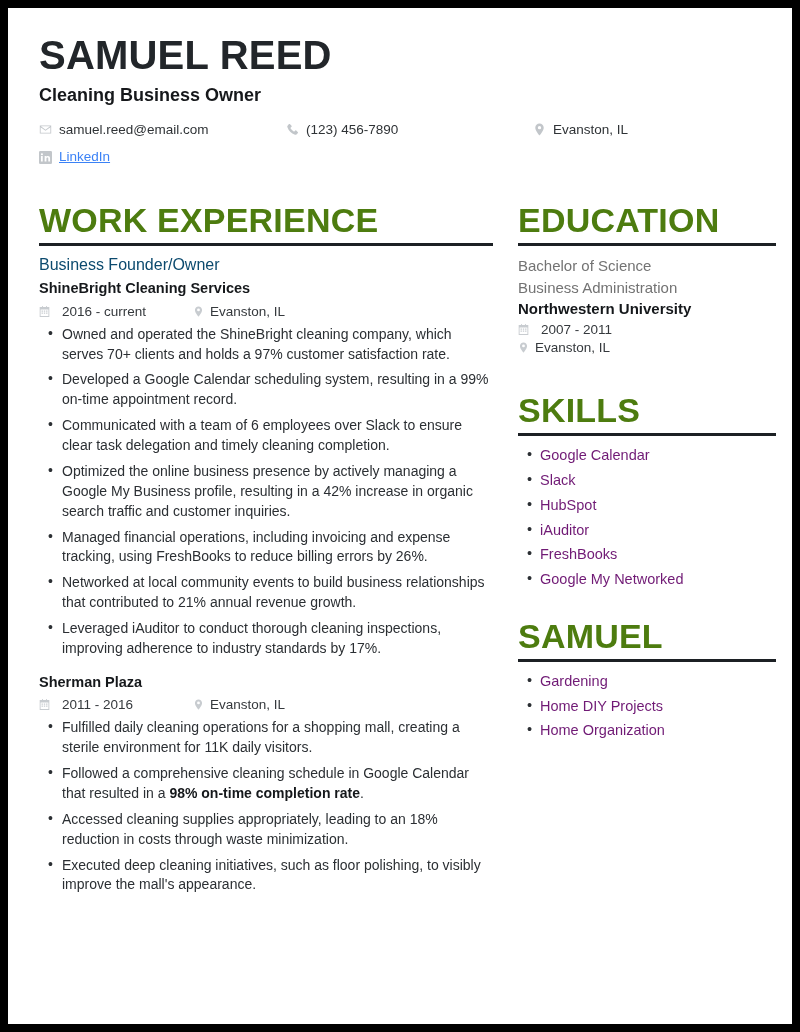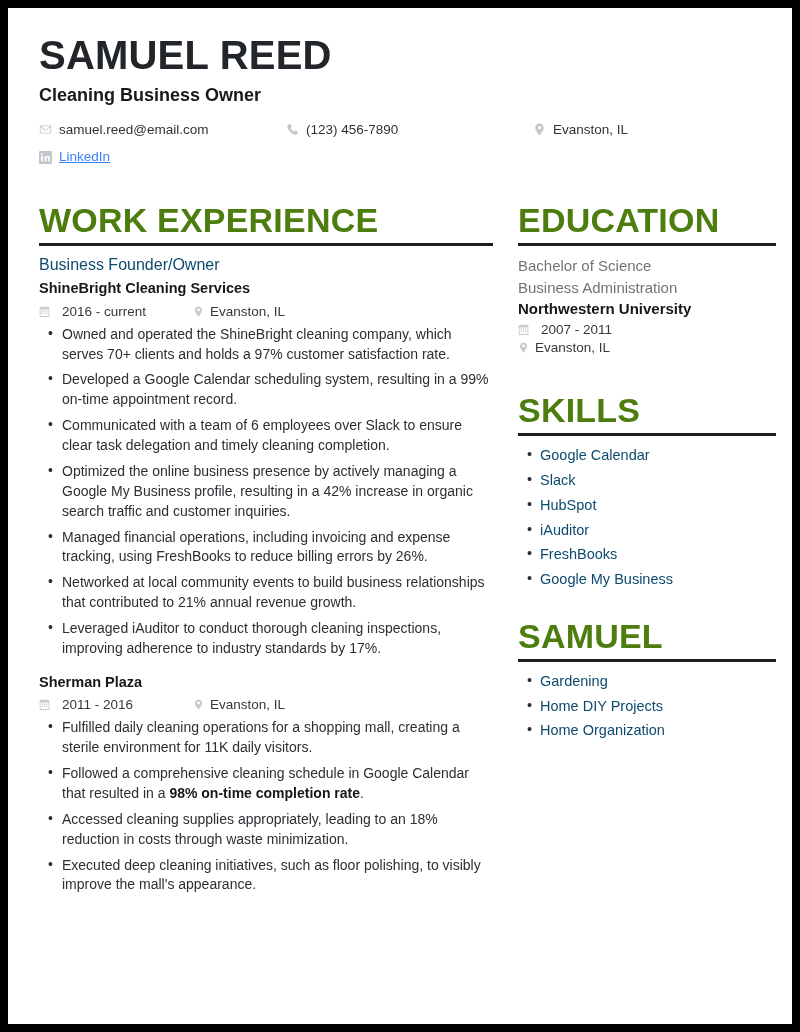--- a/index.html
+++ b/index.html
@@ -176,21 +176,21 @@
 
   ul.plain-list {
     list-style: none;
     margin-top: 2px;
   }
   ul.plain-list li {
     position: relative;
     padding-left: 22px;
     font-size: 14.5px;
     line-height: 1.5;
-    color: #0c4a6e;
+    color: #701a75;
     margin-bottom: 3px;
   }
   ul.plain-list li::before {
     content: "•";
     position: absolute;
     left: 9px;
     top: -1px;
     color: #2b2f33;
   }
 
@@ -355,21 +355,21 @@
 
       <div class="section">
         <div class="section-title">SKILLS</div>
         <div class="section-rule"></div>
         <ul class="plain-list">
             <li>Google Calendar</li>
             <li>Slack</li>
             <li>HubSpot</li>
             <li>iAuditor</li>
             <li>FreshBooks</li>
-            <li>Google My Business</li>
+            <li>Google My Networked</li>
           </ul>
       </div>
 
       <div class="gap-lg"></div>
 
       <div class="section">
         <div class="section-title">SAMUEL</div>
         <div class="section-rule"></div>
         <ul class="plain-list">
             <li>Gardening</li>

